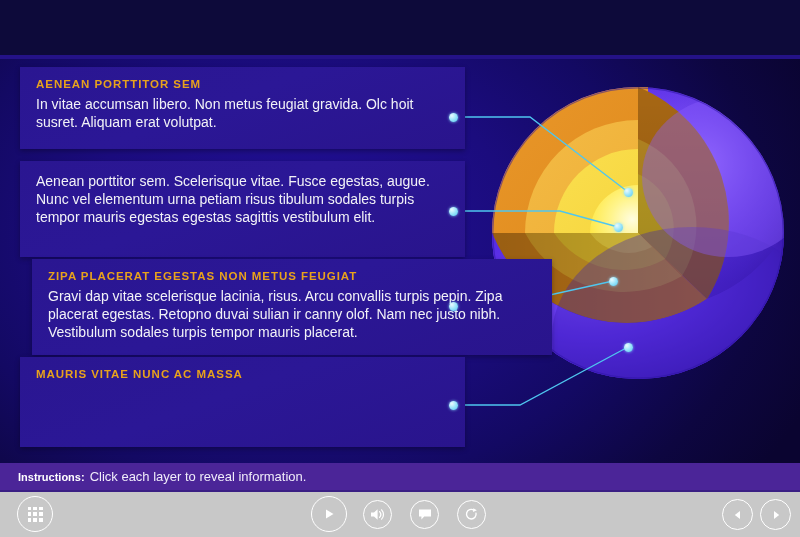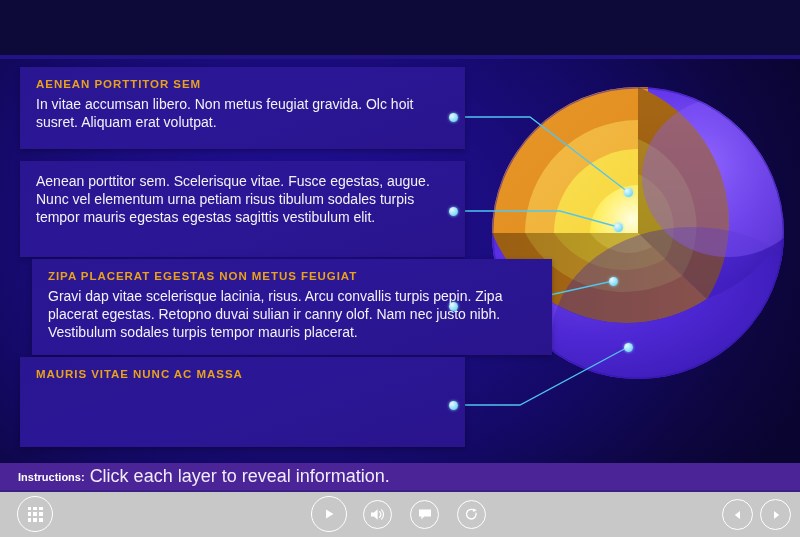--- a/index.html
+++ b/index.html
@@ -143,21 +143,21 @@
     padding-left: 18px;
     box-sizing: border-box;
   }
   .instructions-label {
     color: #ffffff;
     font-size: 11px;
     font-weight: bold;
   }
   .instructions-text {
     color: #f0ecfa;
-    font-size: 18px;
+    font-size: 13px;
     margin-left: 5px;
   }
 
   
   .toolbar {
     position: absolute;
     left: 0;
     top: 490px;
     width: 800px;
     height: 47px;

